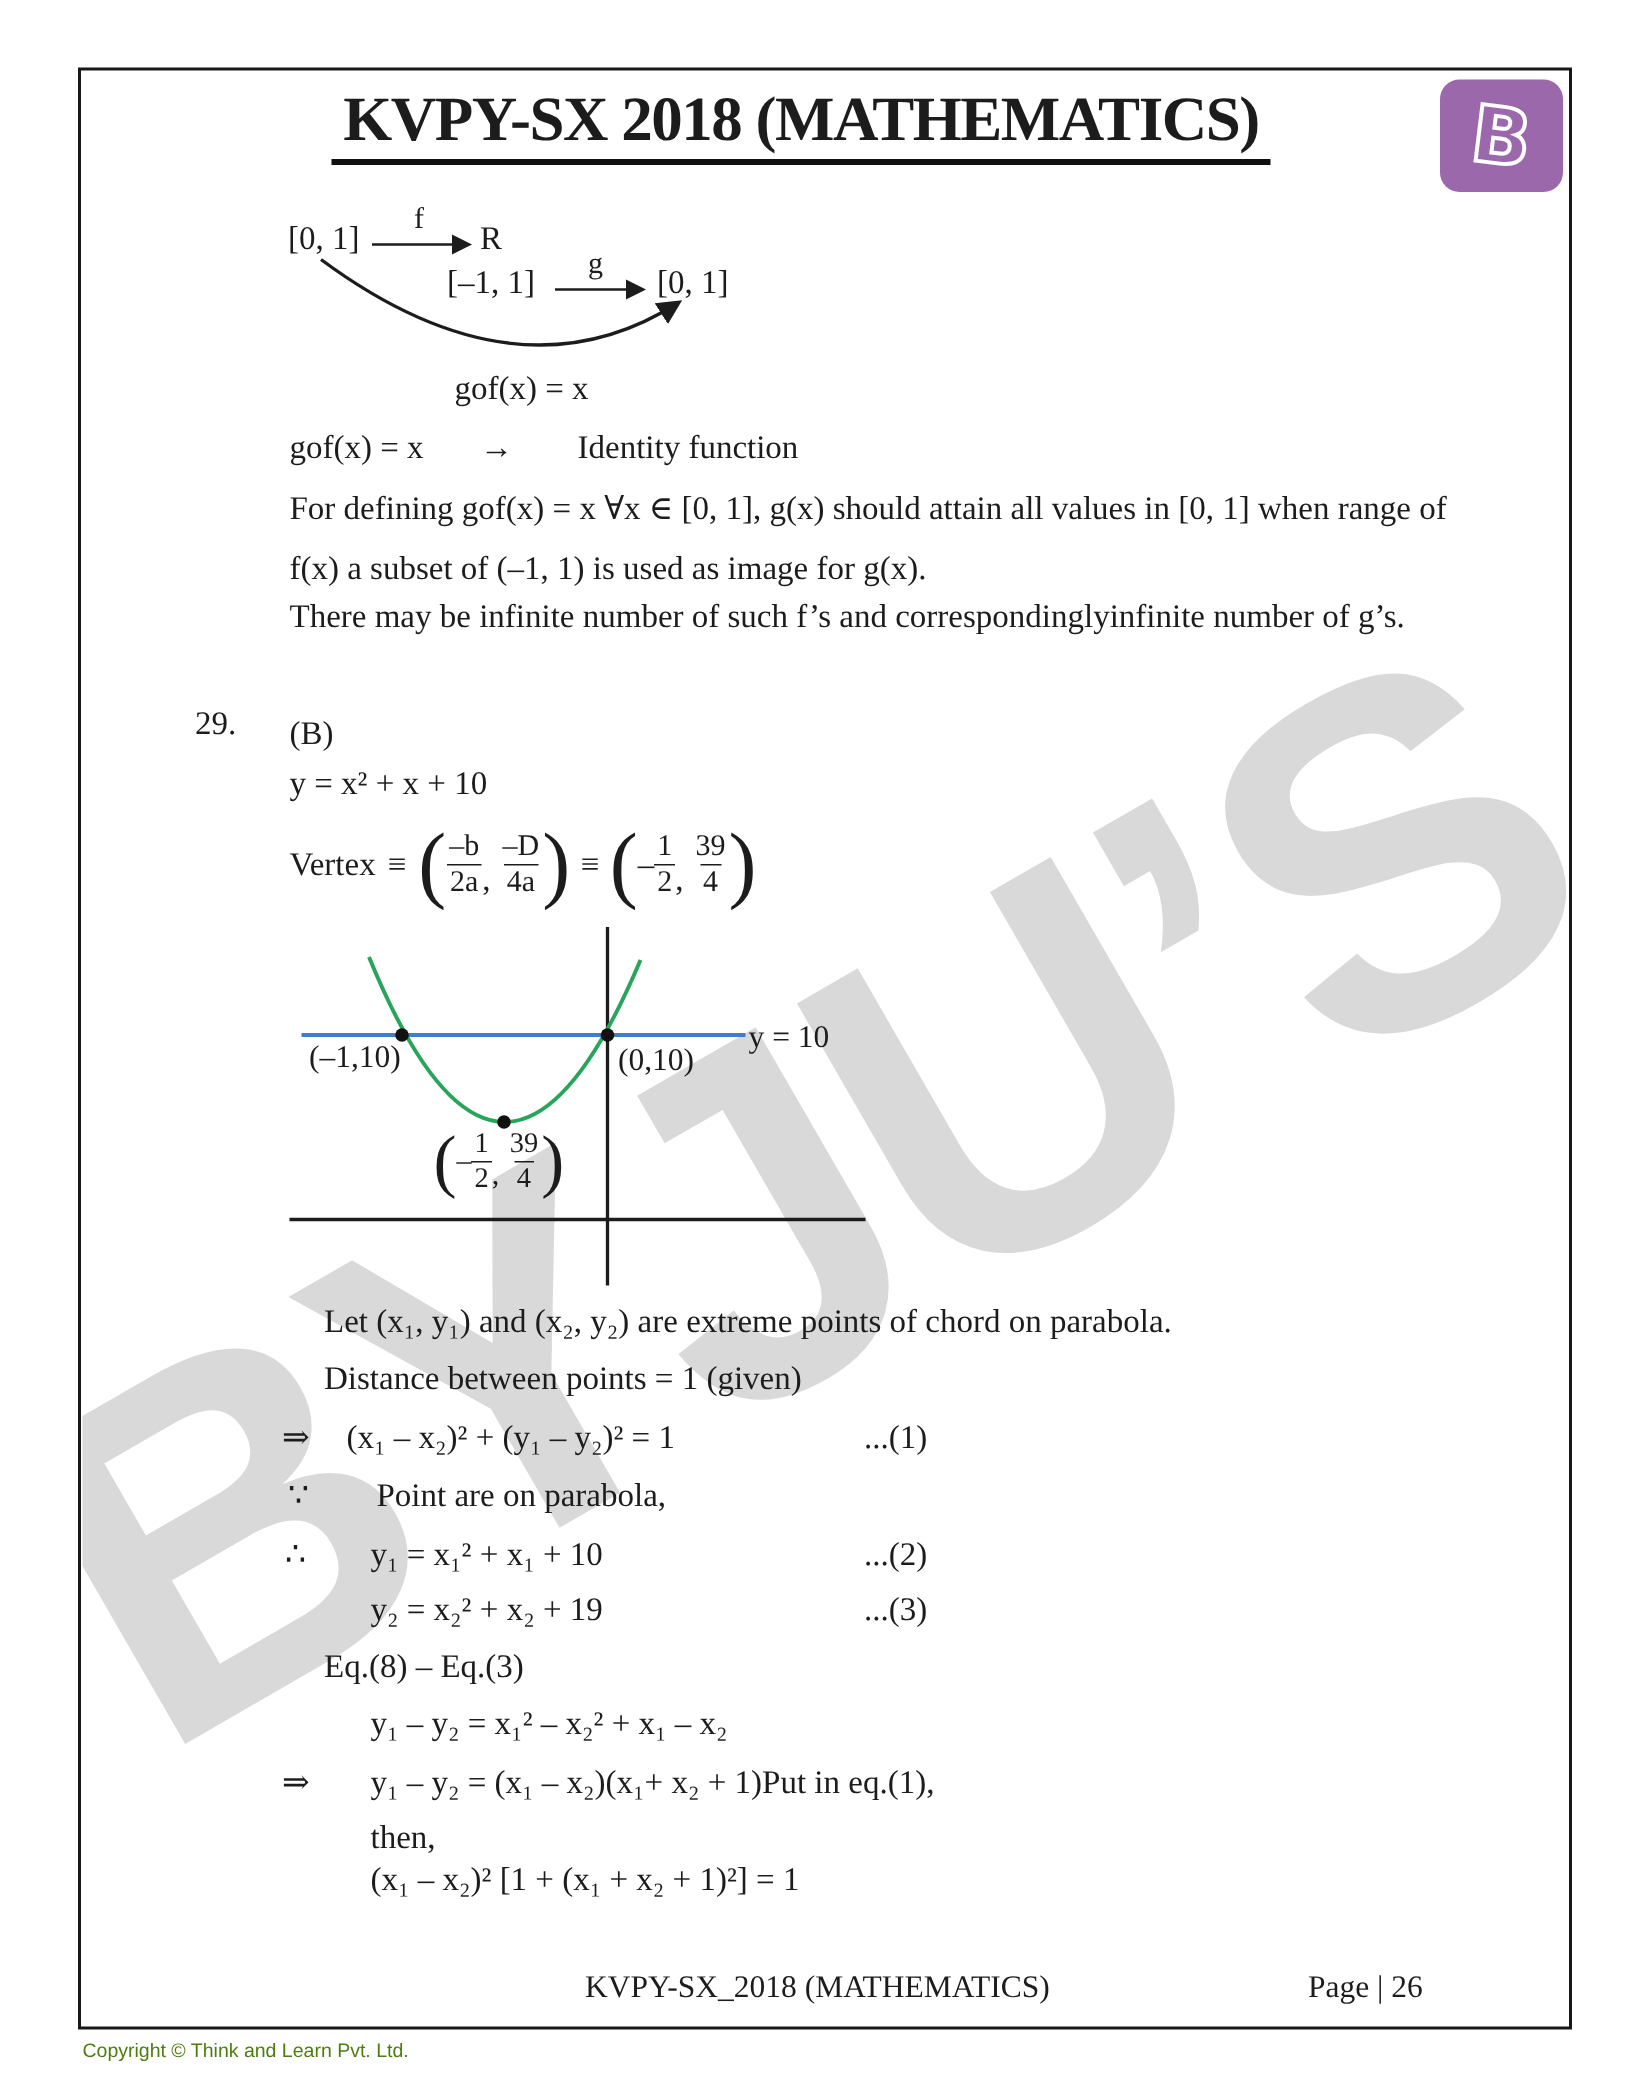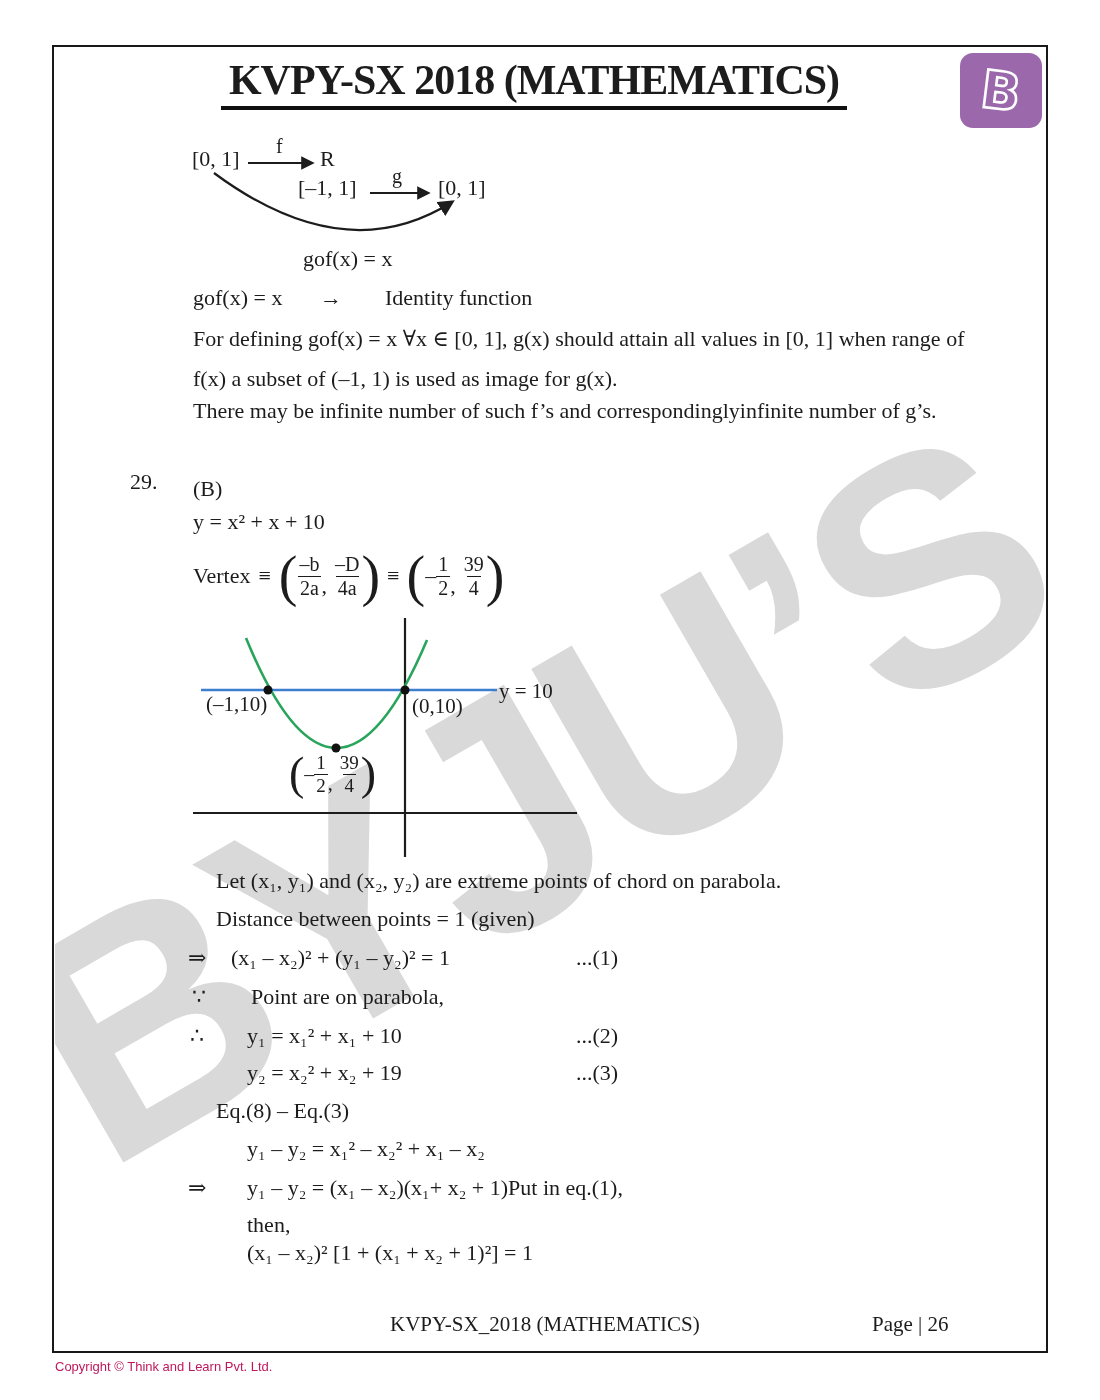--- a/index.html
+++ b/index.html
@@ -48,21 +48,21 @@
   .gvlabel .bigp { font-size:46px; }
   .steps { position:absolute; left:188px; top:868px; width:760px; z-index:2; }
   .srow { position:absolute; left:0; width:760px; height:30px; }
   .srow .marker { position:absolute; left:0; top:0; font-size:22px; }
   .srow .stext { position:absolute; top:0; font-size:22px; white-space:nowrap;margin-left:23px; }
   .srow .eqnum { position:absolute; left:388px; top:0; font-size:22px; }
   .footer-left { position:absolute; left:390px; top:1312px; font-size:21px; z-index:2; }
   .footer-right { position:absolute; left:872px; top:1312px; font-size:21px; z-index:2; }
   .copyright {
     position:absolute; left:55px; top:1359px; z-index:2;
-    font-family:"Liberation Sans","DejaVu Sans",sans-serif; font-size:13px; color:#be185d;
+    font-family:"Liberation Sans","DejaVu Sans",sans-serif; font-size:13px; color:#4d7c0f;
   }
   svg { display:block; }
 </style>
 </head>
 <body>
 
 <div class="clip">
   <div class="watermark">BYJU’S</div>
 </div>
 

